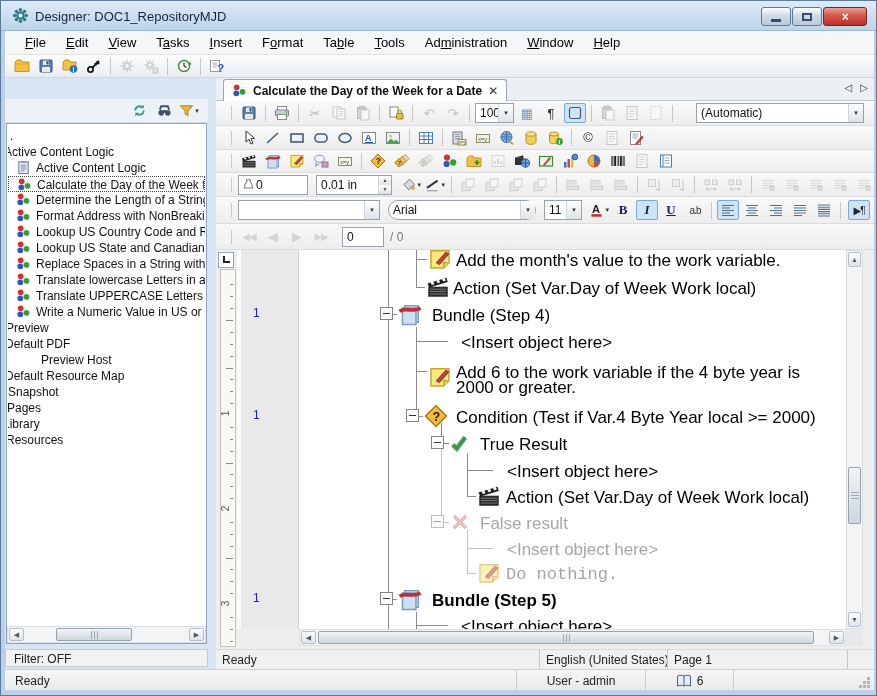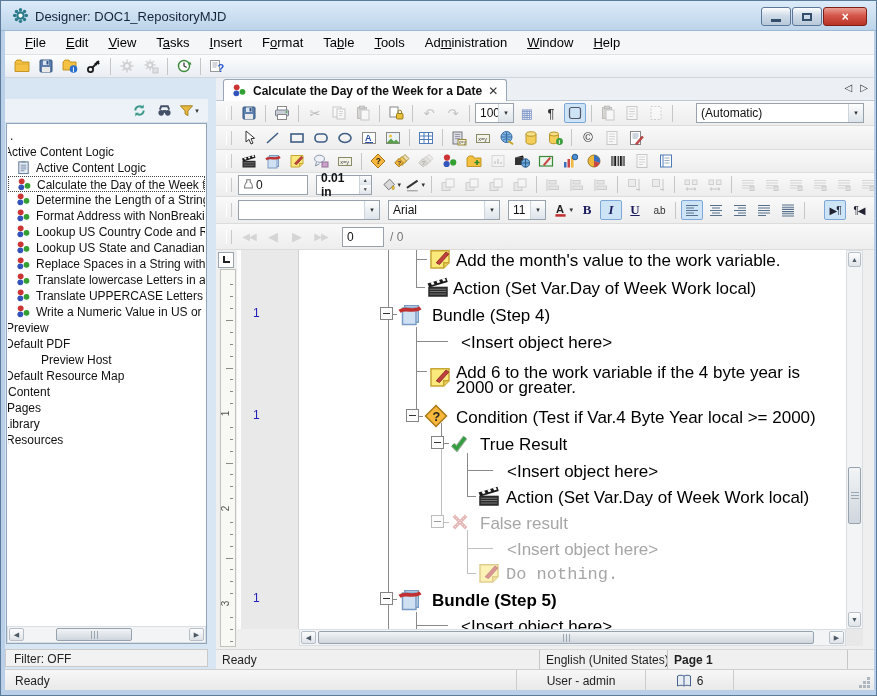--- a/index.html
+++ b/index.html
@@ -353,21 +353,21 @@
         <div class="nrow" style="top: 212px;">
           <span class="nlabel" style="left: -3px;">Default PDF</span>
         </div>
         <div class="nrow" style="top: 228px;">
           <span class="nlabel" style="left: -2px; padding-left: 35px;">Preview Host</span>
         </div>
         <div class="nrow" style="top: 244px;">
           <span class="nlabel" style="left: -3px;">Default Resource Map</span>
         </div>
         <div class="nrow" style="top: 260px;">
-          <span class="nlabel" style="left: 0px;">Content</span>
+          <span class="nlabel" style="left: 0px;">Snapshot</span>
         </div>
         <div class="nrow" style="top: 276px;">
           <span class="nlabel" style="left: -1px;">Pages</span>
         </div>
         <div class="nrow" style="top: 292px;">
           <span class="nlabel" style="left: -5px;">Library</span>
         </div>
         <div class="nrow" style="top: 308px;">
           <span class="nlabel" style="left: -2px;">Resources</span>
         </div>
@@ -714,21 +714,21 @@
   <div class="tb" id="row4" style="left:215px;top:172px;width:658px;height:24px;">
       <div class="tfld" style="width: 70px;">
         <span class="flico">
           <svg viewBox="0 0 12 16">
             <path d="M4 2h4v3c2 1 2.5 4 2.5 6.5H1.5C1.5 9 2 6 4 5z" fill="none" stroke="#777" stroke-width="1.2"></path>
           </svg>
         </span>
         <span>0</span>
       </div>
       <span style="width: 4px; flex: 0 0 auto;"></span>
-      <div class="tfld" style="width: 56px; font-weight: bold;">
+      <div class="tfld" style="width: 76px;">
         <span>0.01 in</span>
         <span class="spin">
           <i>▲</i>
           <i>▼</i>
         </span>
       </div>
       <span style="width: 4px; flex: 0 0 auto;"></span>
       <span class="tbtn">
         <svg viewBox="0 0 16 16">
           <path d="M3 7.5l6-5.5 5 5.5-6 5.5z" fill="#d9d9d9" stroke="#777"></path>
@@ -857,21 +857,21 @@
           <rect x="10" y="9.5" width="4" height="4" fill="#c8c8c8" stroke="#999"></rect>
         </svg>
       </span>
     </div>
   <div class="tb" id="row5" style="left:215px;top:196px;width:658px;height:27px;">
       <div class="combo" style="width: 142px;">
         <span class="cval"></span>
         <span class="cdd">▾</span>
       </div>
       <span style="width: 4px; flex: 0 0 auto;"></span>
-      <div class="combo" style="width: 112px;">
+      <div class="combo" style="width: 148px; border-radius: 10px;">
         <span class="cval">Arial</span>
         <span class="cdd">▾</span>
       </div>
       <span style="width: 4px; flex: 0 0 auto;"></span>
       <div class="combo" style="width: 38px;">
         <span class="cval">11</span>
         <span class="cdd">▾</span>
       </div>
       <span style="width: 2px; flex: 0 0 auto;"></span>
       <span class="tbtn">
@@ -1138,21 +1138,21 @@
     <span class="sbbtn" style="right:1px;top:1px;width:15px;height:13px;">▶</span>
     <span class="sbthumb" style="left:18px;top:1px;width:496px;height:13px;">
         <i class="hgrip"></i>
       </span>
   </div>
   <div class="abs" style="left:845px;top:628px;width:17px;height:17px;background:#e8e8e8;"></div>
 
   <div class="docstatus">
     <span class="dseg" style="flex:1;">Ready</span>
     <span class="dseg" style="width:128px;">English (United States)</span>
-    <span class="dseg" style="width:180px;font-weight:bold;">Page 1</span>
+    <span class="dseg" style="width:180px;">Page 1</span>
     <span class="dseg" style="width:26px;border-right:none;"></span>
   </div>
 
   <div class="mainstatus">
     <span class="mseg" style="flex:1;border-right:none;">Ready</span>
     <span class="mseg" style="width:130px;justify-content:center;border-left:1px solid #ccc;">User - admin</span>
     <span class="mseg" style="width:88px;justify-content:center;gap:5px;">
       <i id="bookic" style="width:16px;height:14px;font-style:normal;"><svg viewBox="0 0 16 14">
             <path d="M8 2C6.5 1 3.5 1 1.5 2v10c2-1 5-1 6.5 0 1.5-1 4.5-1 6.5 0V2C12.5 1 9.5 1 8 2z" fill="#e8edf4" stroke="#44618c"></path>
             <path d="M8 2v10" stroke="#44618c"></path>

